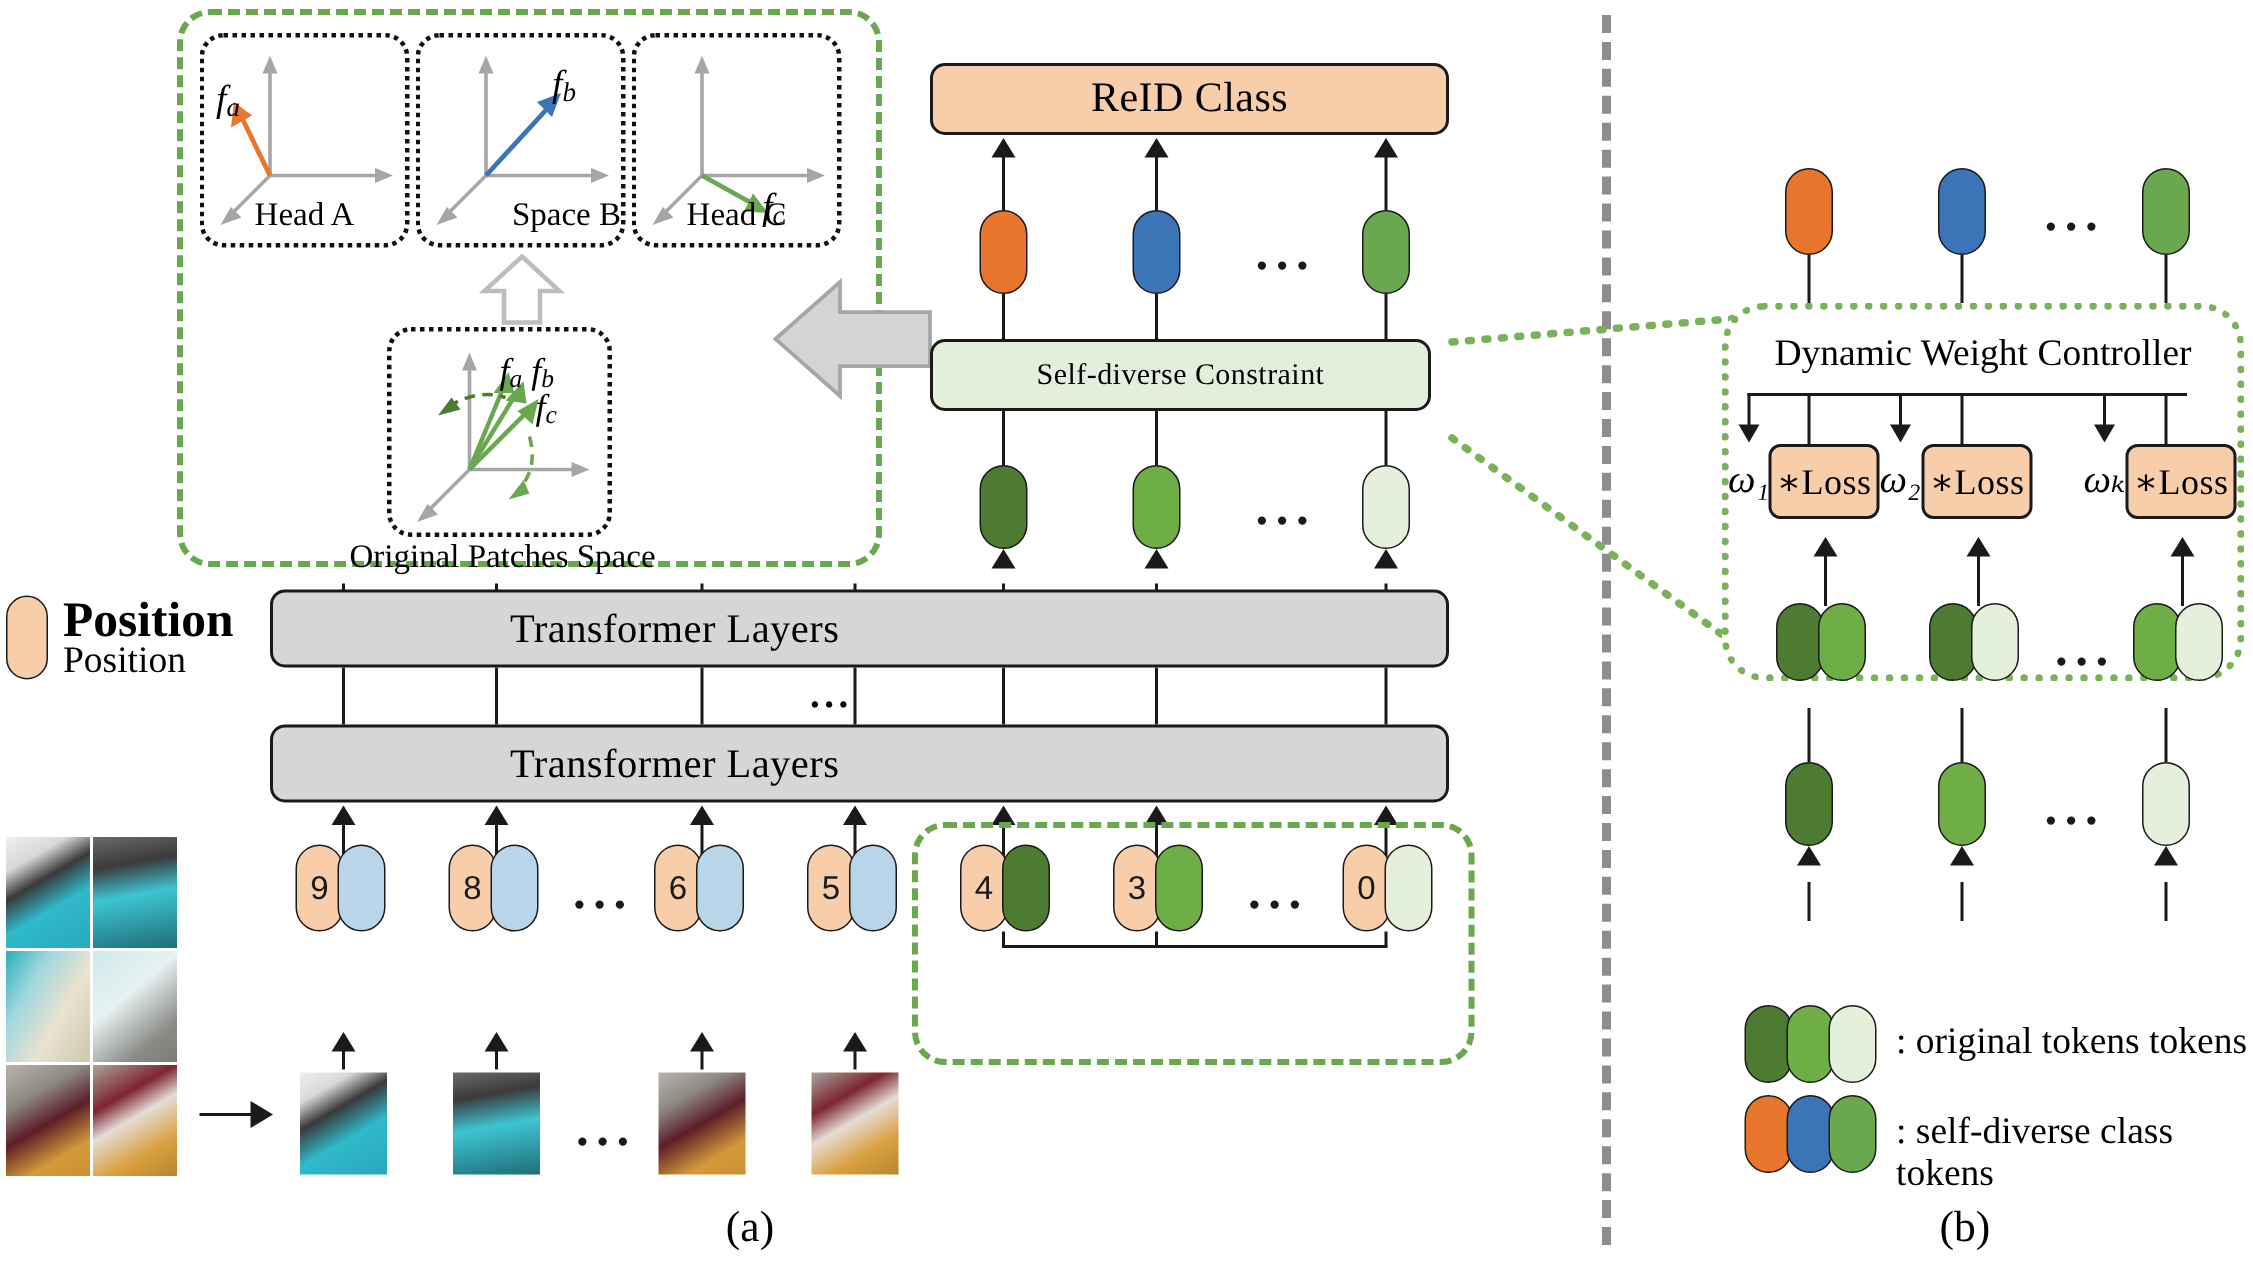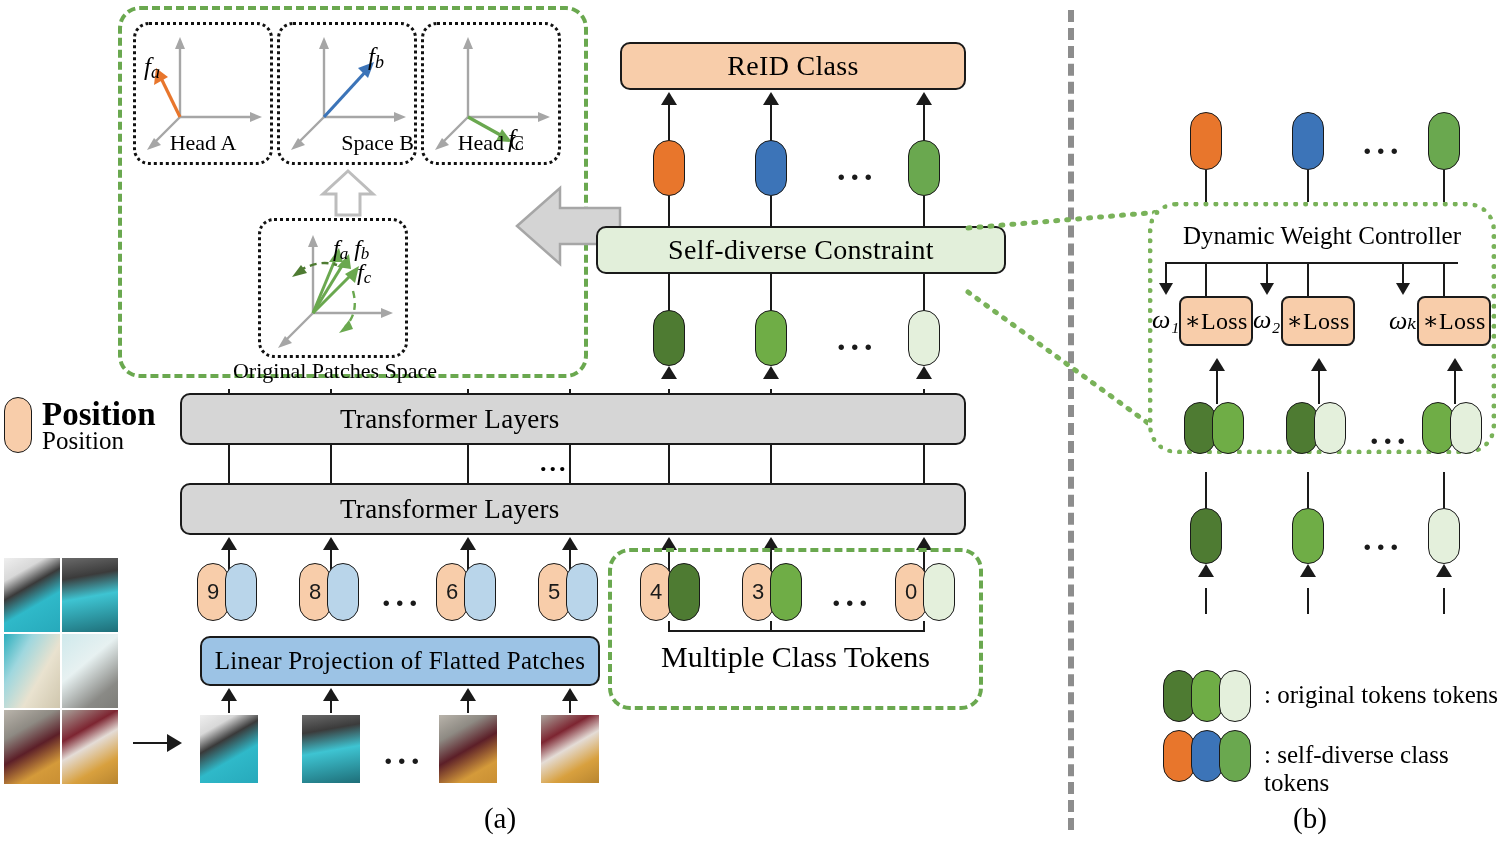--- a/index.html
+++ b/index.html
@@ -219,21 +219,21 @@
 
   <div class="abs cap" style="left:653px; top:140px; width:32px; height:56px; background:#e8762c;"></div>
   <div class="abs cap" style="left:755px; top:140px; width:32px; height:56px; background:#3c74b8;"></div>
   <div class="abs dots" style="left:837px; top:152px;">...</div>
   <div class="abs cap" style="left:908px; top:140px; width:32px; height:56px; background:#6aa84f;"></div>
 
   <div class="abs vline" style="left:668px; top:196px; height:32px;"></div>
   <div class="abs vline" style="left:770px; top:196px; height:32px;"></div>
   <div class="abs vline" style="left:923px; top:196px; height:32px;"></div>
 
-  <div class="abs rbox mint" style="left:596px; top:226px; width:410px; height:48px; font-size:28px;">Self-diverse Constraint</div>
+  <div class="abs rbox mint" style="left:620px; top:226px; width:334px; height:48px; font-size:20px;">Self-diverse Constraint</div>
 
   <div class="abs vline" style="left:668px; top:274px; height:42px;"></div>
   <div class="abs vline" style="left:770px; top:274px; height:42px;"></div>
   <div class="abs vline" style="left:923px; top:274px; height:42px;"></div>
 
   <div class="abs cap" style="left:653px; top:310px; width:32px; height:56px; background:#4e7b32;"></div>
   <div class="abs cap" style="left:755px; top:310px; width:32px; height:56px; background:#6fad46;"></div>
   <div class="abs dots" style="left:837px; top:322px;">...</div>
   <div class="abs cap" style="left:908px; top:310px; width:32px; height:56px; background:#e4f0dc;"></div>
 
@@ -304,23 +304,21 @@
   <div class="abs dots" style="left:832px; top:578px;">...</div>
 
   <div class="abs cap" style="left:895px; top:563px; width:32px; height:58px; background:#f8cdaa;">0</div>
   <div class="abs cap" style="left:923px; top:563px; width:32px; height:58px; background:#e4f0dc;"></div>
 
   <div class="abs hline" style="left:668px; top:630px; width:257px;"></div>
   <div class="abs vline" style="left:668px; top:621px; height:10px;"></div>
   <div class="abs vline" style="left:770px; top:621px; height:10px;"></div>
   <div class="abs vline" style="left:923px; top:621px; height:10px;"></div>
 
-  <div class="abs" style="left:608px; top:640px; width:375px; text-align:center; font-size:30px;">Multiple Class Tokens</div>
-
-  <div class="abs rbox blue" style="left:200px; top:636px; width:400px; height:50px; font-size:25px;">Linear Projection of Flatted Patches</div>
+
 
   <div class="abs vline" style="left:228px; top:699px; height:14px;"></div>
   <div class="abs arrowhead-up" style="left:221px; top:688px;"></div>
   <div class="abs vline" style="left:330px; top:699px; height:14px;"></div>
   <div class="abs arrowhead-up" style="left:323px; top:688px;"></div>
   <div class="abs vline" style="left:467px; top:699px; height:14px;"></div>
   <div class="abs arrowhead-up" style="left:460px; top:688px;"></div>
   <div class="abs vline" style="left:569px; top:699px; height:14px;"></div>
   <div class="abs arrowhead-up" style="left:562px; top:688px;"></div>
 

